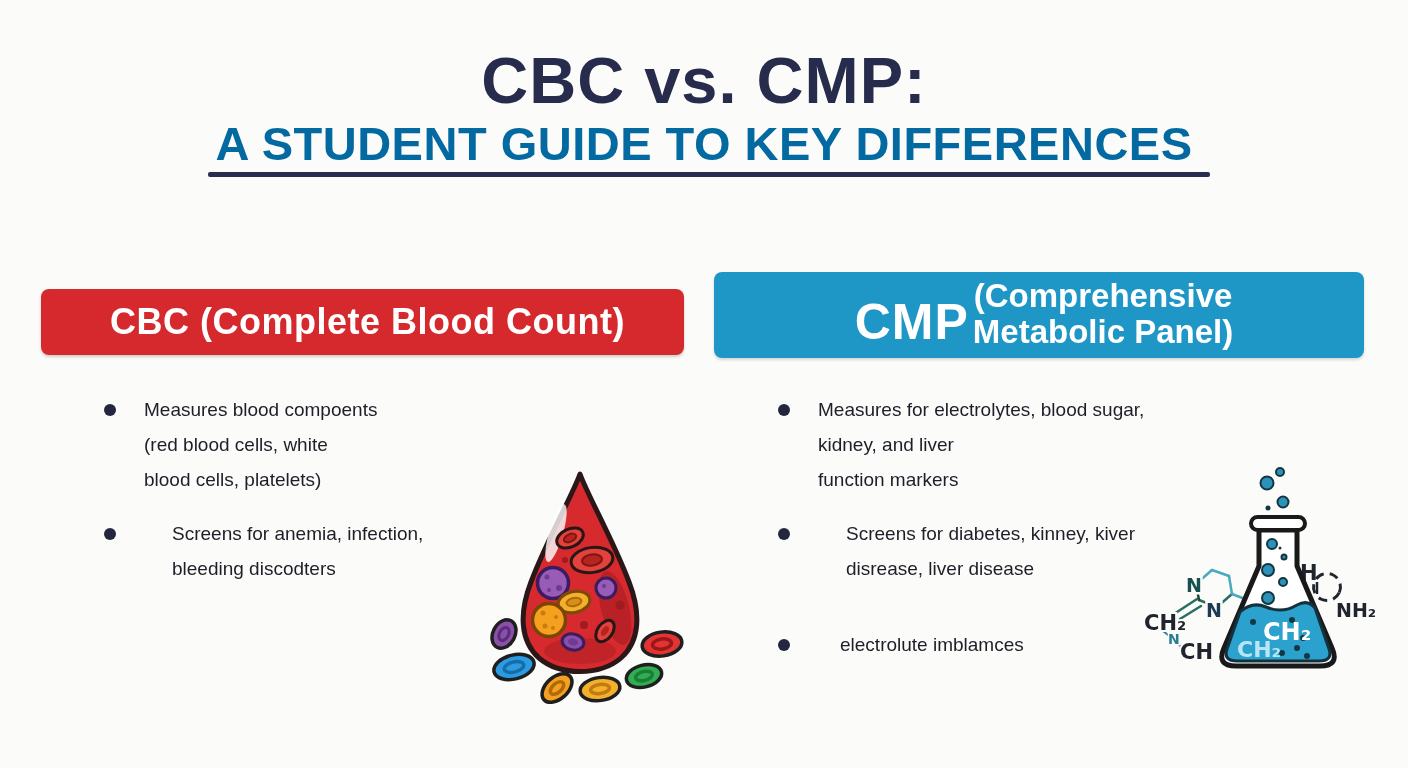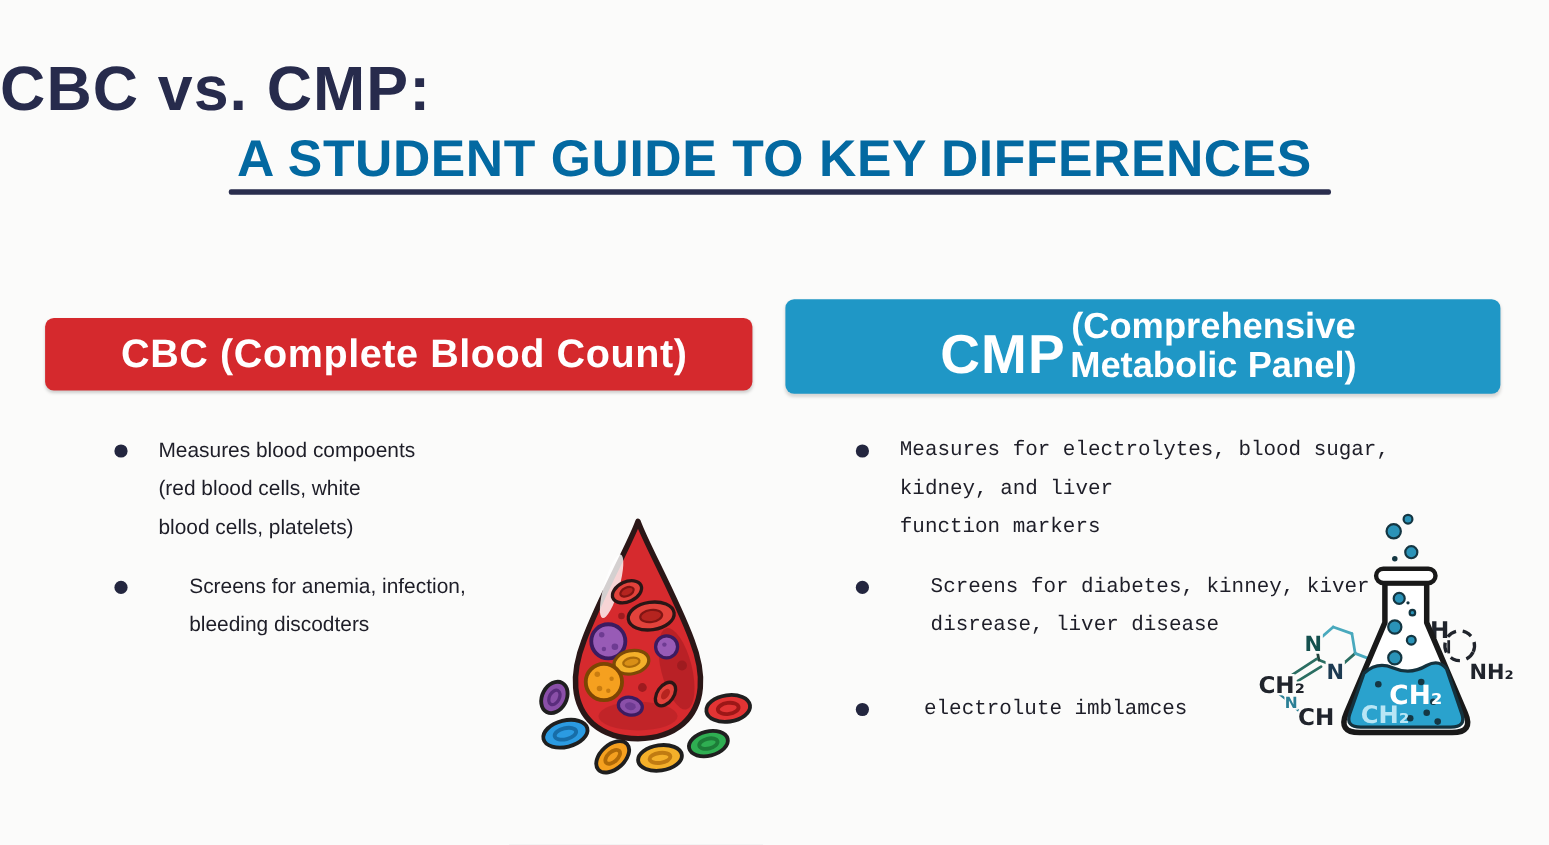--- a/index.html
+++ b/index.html
@@ -6,21 +6,21 @@
   html,body { background:#e8e8e8; }
   .canvas {
     position:relative; width:1408px; height:768px;
     background:#fbfbfa; overflow:hidden;
     font-family:"Liberation Sans", sans-serif;
     color:#1e1e28;
   }
   
   .title-line1 {
     position:absolute; top:50px; left:0; width:100%;
-    font-size:57px; line-height:62px;
+    text-align:center; font-size:65px; line-height:62px;
     font-weight:bold; color:#272b4c; letter-spacing:1px;
   }
   .title-line2 {
     position:absolute; top:118px; left:0; width:100%;
     text-align:center; font-size:47px; line-height:52px;
     font-weight:bold; color:#0369a1; letter-spacing:0.5px;
   }
   .title-underline {
     position:absolute; top:172px; left:208px;
     width:1002px; height:5px; background:#2a2e4e; border-radius:2px;
@@ -40,21 +40,21 @@
     background:#1f97c6; box-shadow:0 2px 3px rgba(0,0,0,0.15);
   }
   .cmp-abbr { font-size:50px; font-weight:bold; margin-top:14px; letter-spacing:1px; }
   .cmp-paren {
     font-size:33px; font-weight:bold; line-height:36px;
     white-space:pre-line; text-align:center; margin-left:4px; margin-top:-2px;
   }
   
   .list { position:absolute; display:flex; flex-direction:column; }
   .list-cbc { left:104px; top:392px; width:520px; }
-  .list-cmp { left:778px; top:392px; width:590px;font-family:Liberation Mono, monospace; }
+  .list-cmp { left:778px; top:392px; width:590px; }
   .bullet { display:flex; align-items:flex-start; }
   .gap-sm { margin-top:19px;gap:28px; }
   .gap-lg { margin-top:41px;gap:22px; }
   .dot {
     flex:none; width:12px; height:12px; border-radius:50%;
     background:#23263f; margin-top:12px;
   }
   .bullet-text {
     font-size:19px; line-height:35px; color:#1e1e28;
     white-space:pre-line; margin-left:28px;

